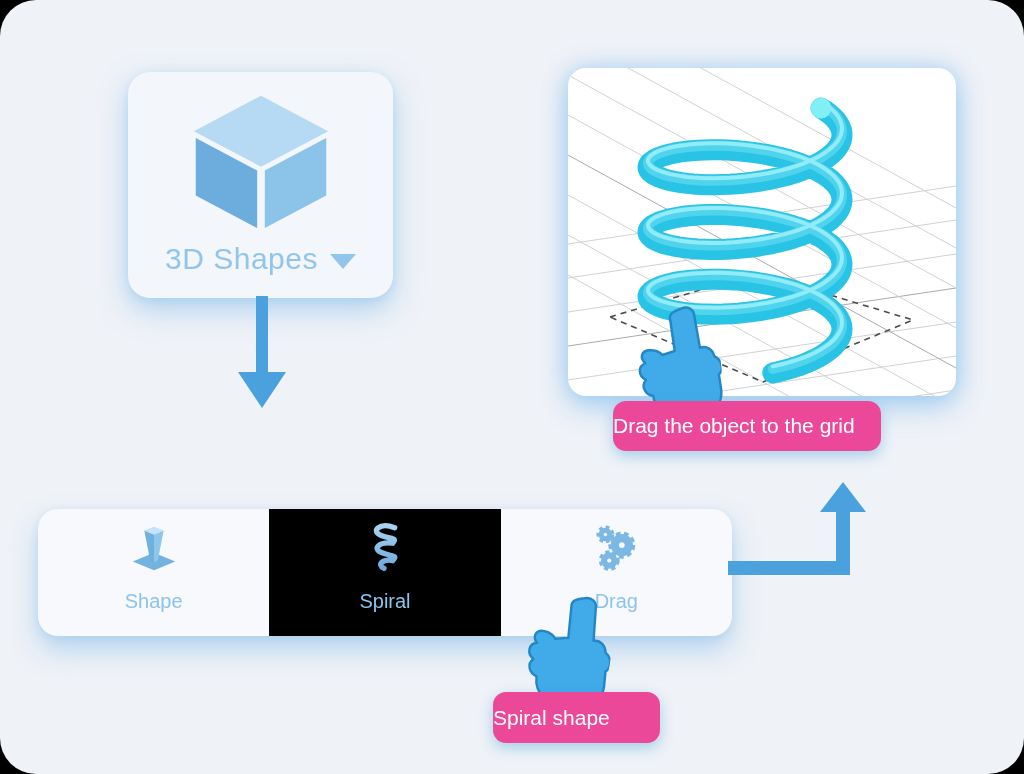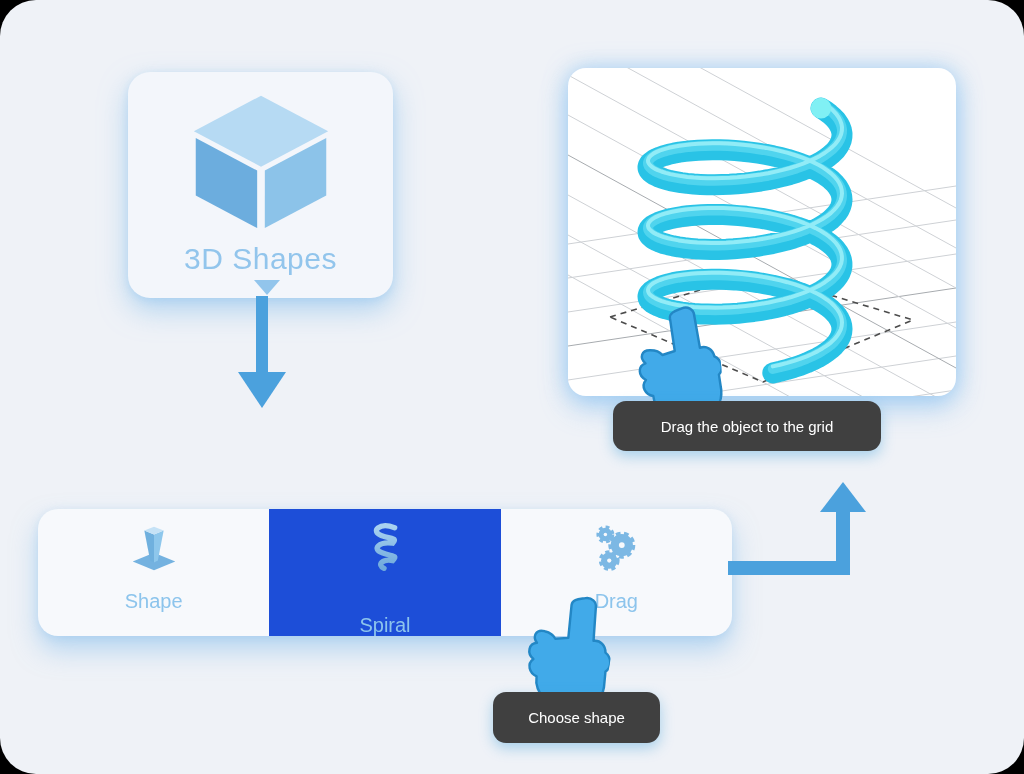--- a/index.html
+++ b/index.html
@@ -9,55 +9,55 @@
     font-family:"Liberation Sans", sans-serif;
   }
   
   .shapes-card{
     position:absolute;left:128px;top:72px;width:265px;height:226px;
     background:#f3f6fb;border-radius:22px;
     box-shadow:0 12px 28px rgba(125,185,235,.55), 0 2px 8px rgba(150,200,240,.35);
     display:flex;flex-direction:column;align-items:center;cursor:pointer;
   }
   .shapes-card .cube-wrap{margin-top:16px;}
-  .shapes-label-row{display:flex;align-items:center;margin-top:8px;flex-direction:column;}
+  .shapes-label-row{display:flex;align-items:center;margin-top:8px;}
   .shapes-label{font-size:30px;color:#92c5ec;letter-spacing:.5px;}
   .caret{width:0;height:0;border-left:13px solid transparent;border-right:13px solid transparent;
     border-top:15px solid #92c5ec;margin-left:12px;margin-top:4px;}
   
   .arrow{position:absolute;}
   
   .canvas-panel{
     position:absolute;left:568px;top:68px;width:388px;height:328px;
     background:#fff;border-radius:18px;overflow:hidden;
     box-shadow:0 0 22px rgba(120,185,240,.55), 0 12px 28px rgba(120,185,240,.45);
   }
   
   .tooltip{
-    position:absolute;background:#404040;border-radius:13px;color:#fff;
-    display:flex;align-items:center;justify-content:center;font-size:15px;
+    position:absolute;background:#ec4899;border-radius:13px;color:#fff;
+    display:flex;align-items:center;font-size:21px;
     box-shadow:0 5px 14px rgba(55,155,215,.4);z-index:6;
   }
   .tooltip-drag{left:613px;top:401px;width:268px;height:50px;}
   .tooltip-choose{left:493px;top:692px;width:167px;height:51px;}
   
   .hand{position:absolute;z-index:5;}
   .hand-canvas{left:633px;top:306px;transform:rotate(-5deg);}
   .hand-toolbar{left:523px;top:593px;transform:rotate(9deg);}
   
   .toolbar{
     position:absolute;left:38px;top:509px;width:694px;height:127px;
     background:#f7f9fc;border-radius:20px;overflow:hidden;display:flex;
     box-shadow:0 14px 26px rgba(125,185,235,.5), 0 2px 8px rgba(150,200,240,.3);
   }
   .tb-cell{
     flex:1 1 0;display:flex;flex-direction:column;align-items:center;
     padding-top:10px;cursor:pointer;
   }
-  .tb-cell.selected{background:#1d4ed8;gap:24px;}
+  .tb-cell.selected{background:#000000;}
   .tb-cell .tb-icon{height:58px;display:flex;align-items:center;justify-content:center;}
   .tb-label{margin-top:13px;font-size:20px;color:#8cc4ec;}
 </style>
 </head>
 <body>
 
 <div class="stage">
 
   <div class="shapes-card">
     <div class="cube-wrap">
@@ -175,16 +175,16 @@
   </svg>
 
   <svg class="hand hand-toolbar" width="88" height="119" viewBox="0 0 90 122">
     <path d="M55,3 C61,1 67,5 67,11 L70,45 C77,43 83,48 84,55 C91,59 93,69 87,74
              L88,90 C88,103 80,112 69,116 L69,122 L31,122 L31,113
              C23,107 18,99 18,90 C10,88 6,79 12,73 C4,68 5,58 13,56
              C7,50 10,42 19,43 C25,43.5 29,46 31,49 L44,46 L42,12 C42,6 49,5 55,3 Z" fill="#41aae9" stroke="#2387c5" stroke-width="2.5" stroke-linejoin="round"></path>
   </svg>
 
   <div class="tooltip tooltip-choose">
-    <span>Choose shape</span>
+    <span>Spiral shape</span>
   </div>
 
 </div>
 
 </body></html>

